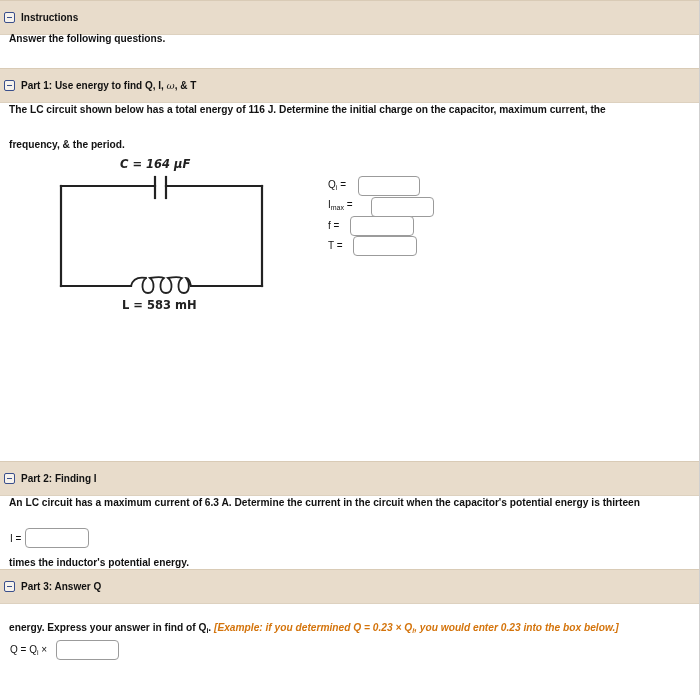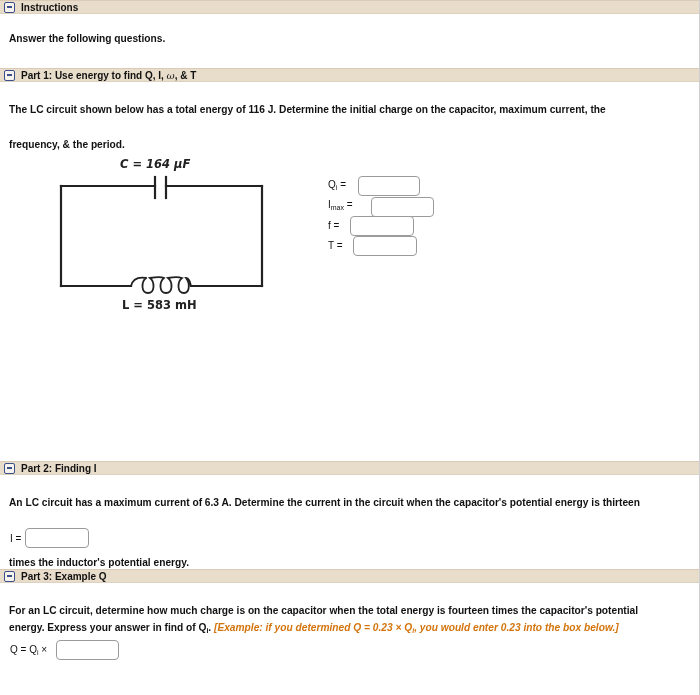--- a/index.html
+++ b/index.html
@@ -1,20 +1,20 @@
 <!DOCTYPE html>
 <html><head>
 <meta charset="utf-8">
 <style>
   * { box-sizing: border-box; margin: 0; padding: 0; }
   html, body { width: 700px; height: 695px; background: #ffffff; overflow: hidden; }
   body { font-family: "Liberation Sans", sans-serif; color: #1a1a1a; position: relative; }
   .page { position: absolute; left: 0; top: 0; width: 700px; height: 695px; border-right: 1px solid #cfcfcf; }
   .hdr {
-    position: absolute; left: 0; width: 699px; height: 14px;
+    position: absolute; left: 0; width: 699px; height: 35px;
     background: #e8dccb; border-top: 1px solid #d9cbb6; border-bottom: 1px solid #ddd1bf;
     font-size: 10px; font-weight: bold; color: #111;
     display: flex; align-items: center; padding-left: 4px;
   }
   .toggle {
     display: inline-block; width: 11px; height: 11px; border: 1.5px solid #3a4f8c;
     border-radius: 2px; margin-right: 6px; position: relative; background: #f6f2ec;
   }
   .toggle::after {
     content: ""; position: absolute; left: 2px; right: 2px; top: 3.5px; height: 1.5px; background: #3a4f8c;
@@ -83,20 +83,19 @@
     <span class="toggle"></span>
     <span>Part 2: Finding I</span>
   </div>
   <div class="txt" style="top:494px;">An LC circuit has a maximum current of 6.3 A. Determine the current in the circuit when the capacitor's potential energy is thirteen</div>
   <div class="txt" style="top:511px;margin-top:43px;">times the inductor's potential energy.</div>
   <div class="field-label" style="left:10px;top:533px;">I =</div>
   <div class="input" style="left:25px;top:528px;width:64px;"></div>
 
   <div class="hdr" style="top:569px;">
     <span class="toggle"></span>
-    <span>Part 3: Example Q</span>
+    <span>Part 3: Answer Q</span>
   </div>
-  <div class="txt" style="top:602px;">For an LC circuit, determine how much charge is on the capacitor when the total energy is fourteen times the capacitor's potential</div>
   <div class="txt" style="top:619px;"><span>energy. Express your answer in find of Q</span><span class="sub">i</span><span>. </span><span class="orange"><span>[Example: if you determined Q = 0.23 × Q</span><span class="sub">i</span><span>, you would enter 0.23 into the box below.]</span></span></div>
   <div class="field-label" style="left:10px;top:644px;"><span>Q = Q</span><span class="sub">i</span><span> ×</span></div>
   <div class="input" style="left:56px;top:640px;width:63px;"></div>
 
 </div>
 
 </body></html>

